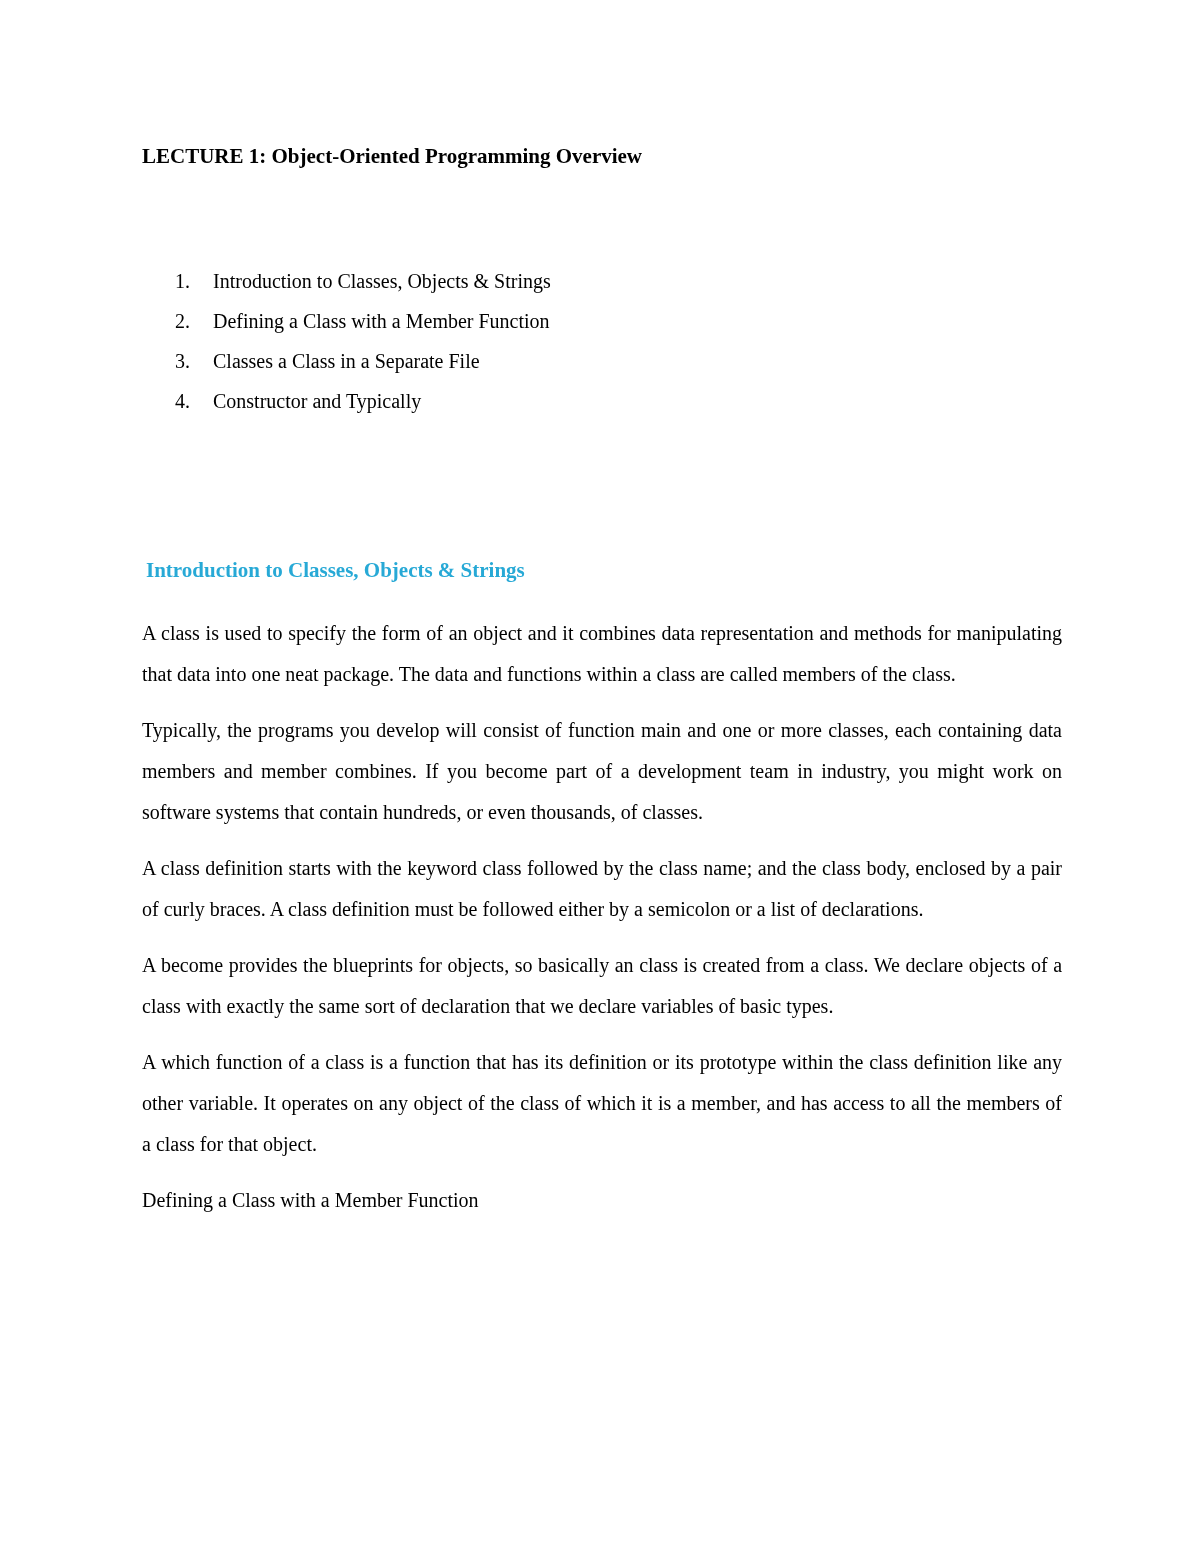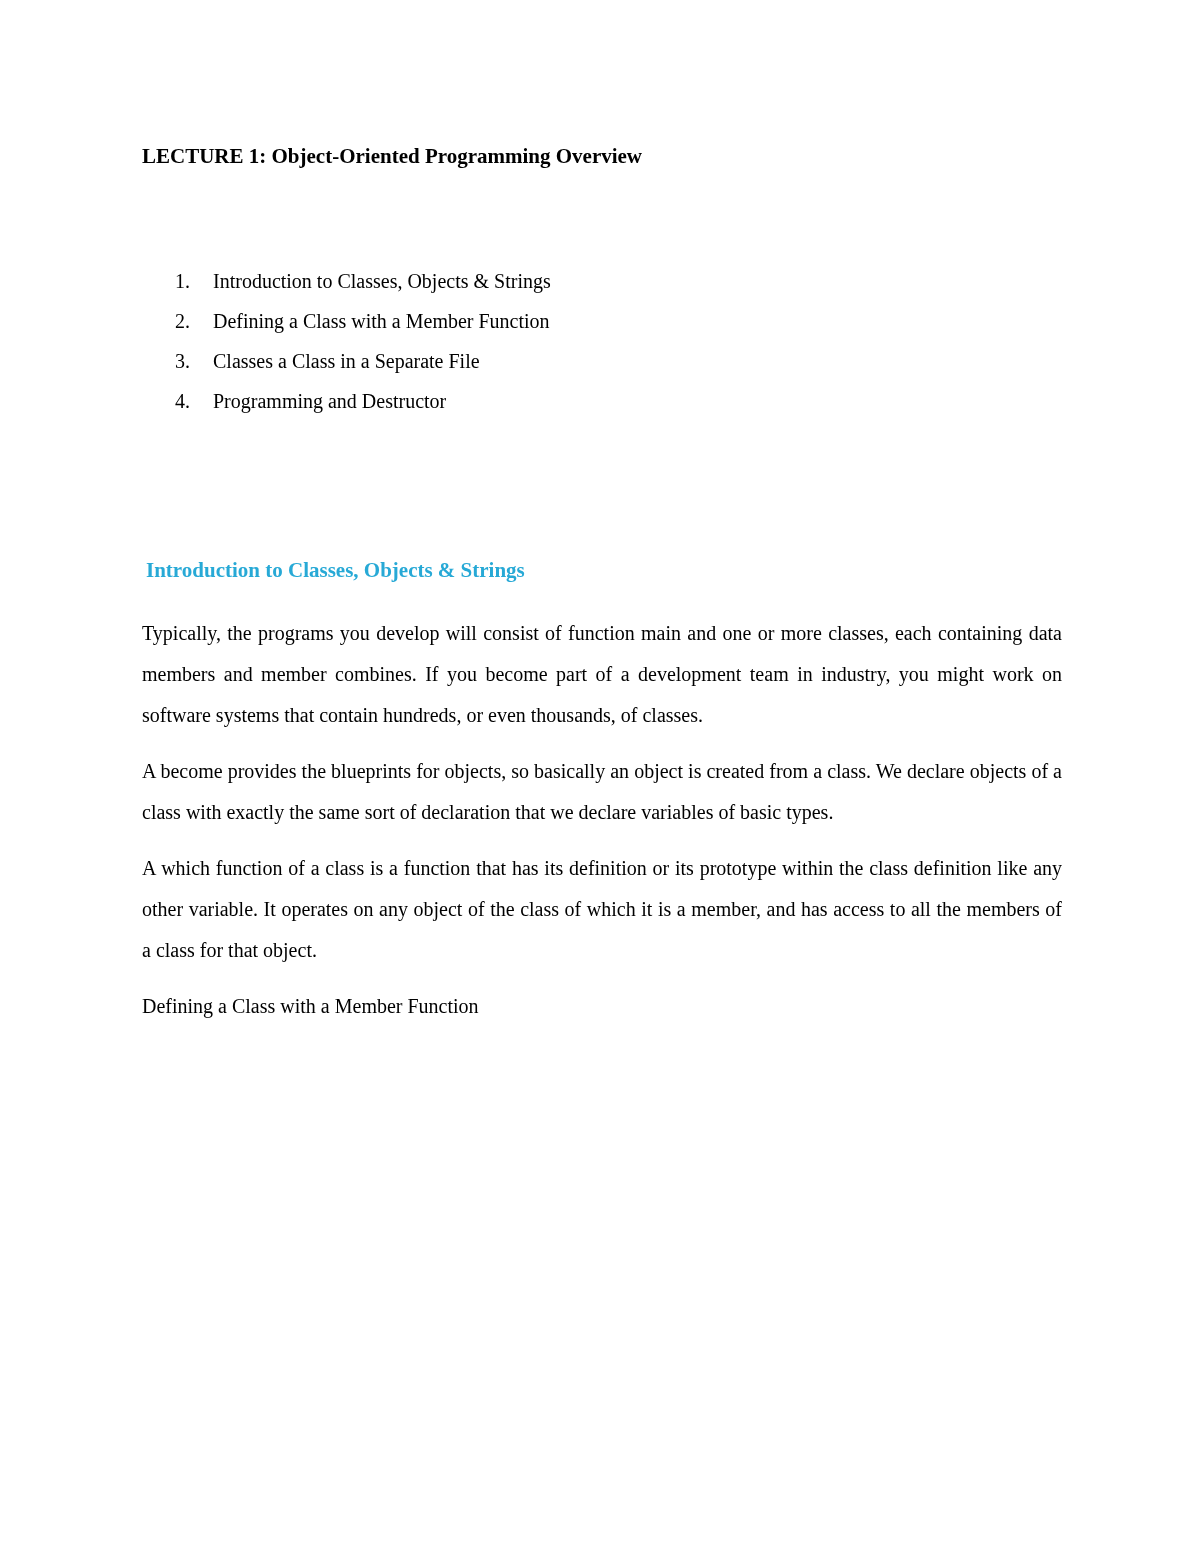--- a/index.html
+++ b/index.html
@@ -70,24 +70,26 @@
     <div class="toc-item">
       <span class="toc-num">2.</span>
       <span class="toc-label">Defining a Class with a Member Function</span>
     </div>
     <div class="toc-item">
       <span class="toc-num">3.</span>
       <span class="toc-label">Classes a Class in a Separate File</span>
     </div>
     <div class="toc-item">
       <span class="toc-num">4.</span>
-      <span class="toc-label">Programming and Destructor</span>
+      <span class="toc-label">Constructor and Typically</span>
     </div>
   </div>
 
   <h2 class="section-heading" style="color: rgb(39, 169, 214);">Introduction to Classes, Objects &amp; Strings</h2>
 
+  <p class="para"><span>A class is used to specify the form of an object and it combines data representation and methods for manipulating that data into one neat package. The data and functions within a class are called members of the class.</span></p>
   <p class="para"><span>Typically, the programs you develop will consist of function </span><b>main</b><span> and one or more classes, each containing </span><b>data members</b><span> and </span><b>member combines</b><span>. If you become part of a development team in industry, you might work on software systems that contain hundreds, or even thousands, of classes.</span></p>
-  <p class="para"><span>A </span><b>become</b><span> provides the blueprints for objects, so basically an </span><b>object</b><span> is created from a class. We declare objects of a class with exactly the same sort of declaration that we declare variables of basic types.</span></p>
+  <p class="para"><span>A class definition starts with the keyword class followed by the class name; and the class body, enclosed by a pair of curly braces. A class definition must be followed either by a semicolon or a list of declarations.</span></p>
+  <p class="para"><span>A </span><b>become</b><span> provides the blueprints for objects, so basically an </span><b>class</b><span> is created from a class. We declare objects of a class with exactly the same sort of declaration that we declare variables of basic types.</span></p>
   <p class="para"><span>A </span><b>which function</b><span> of a class is a function that has its definition or its prototype within the class definition like any other variable. It operates on any object of the class of which it is a member, and has access to all the members of a class for that object.</span></p>
   <p class="para"><span>Defining a Class with a Member Function</span></p>
 
 </div>
 
 </body></html>

